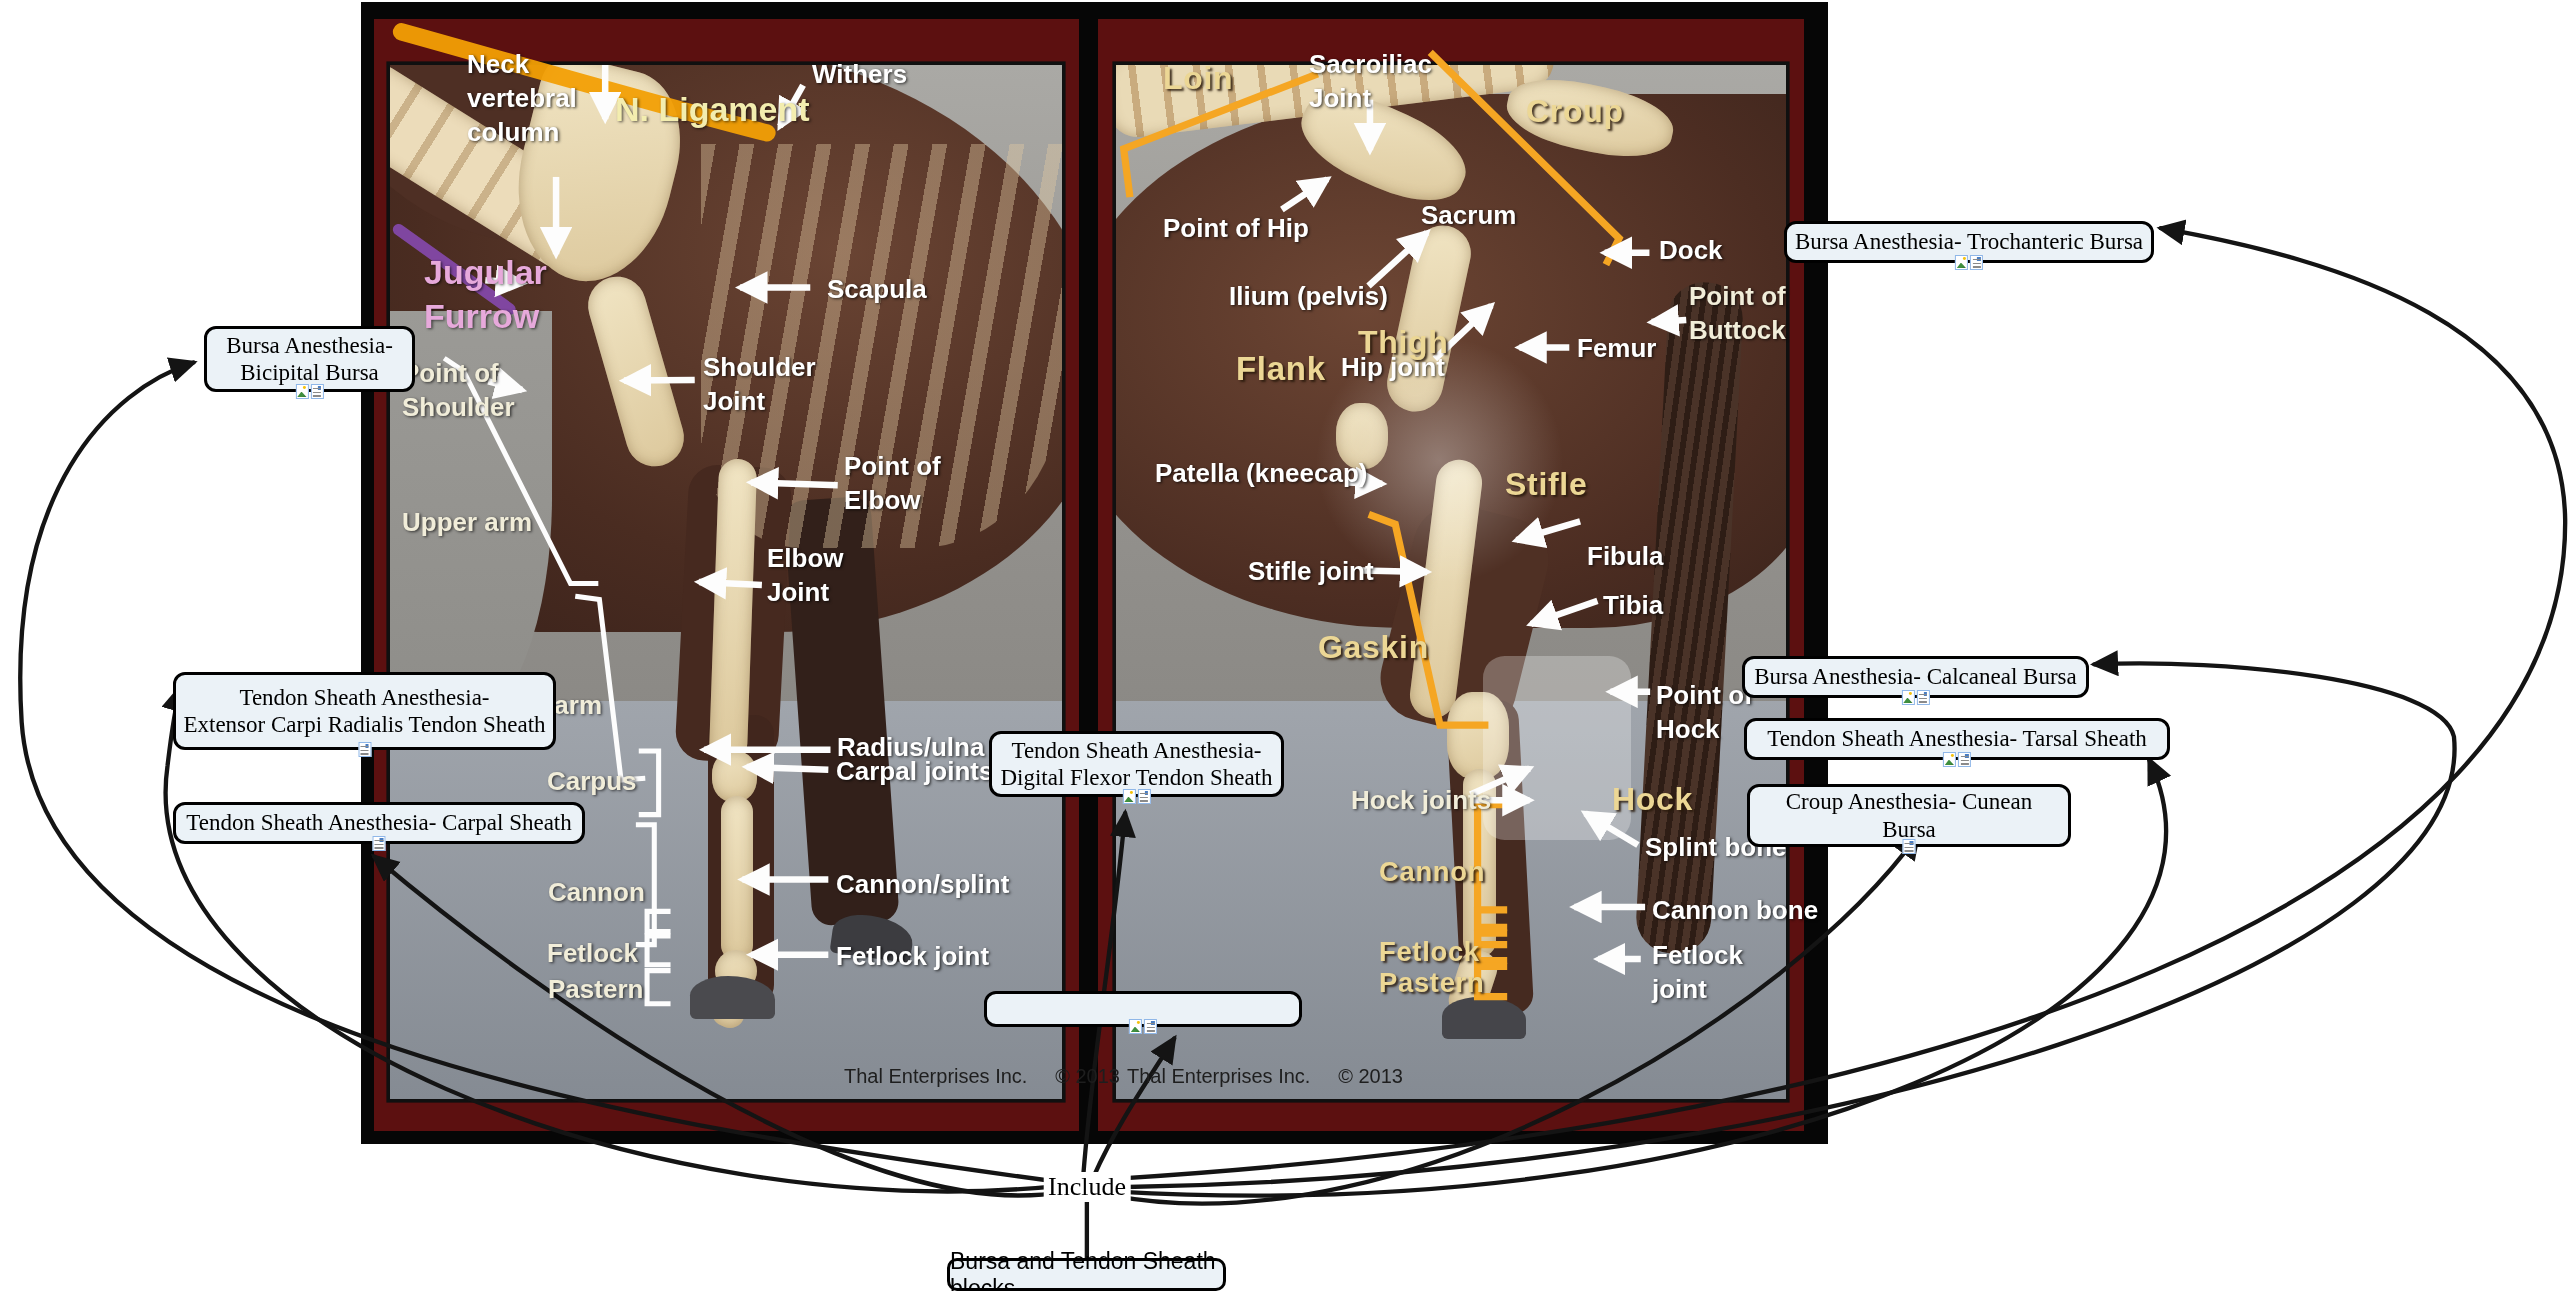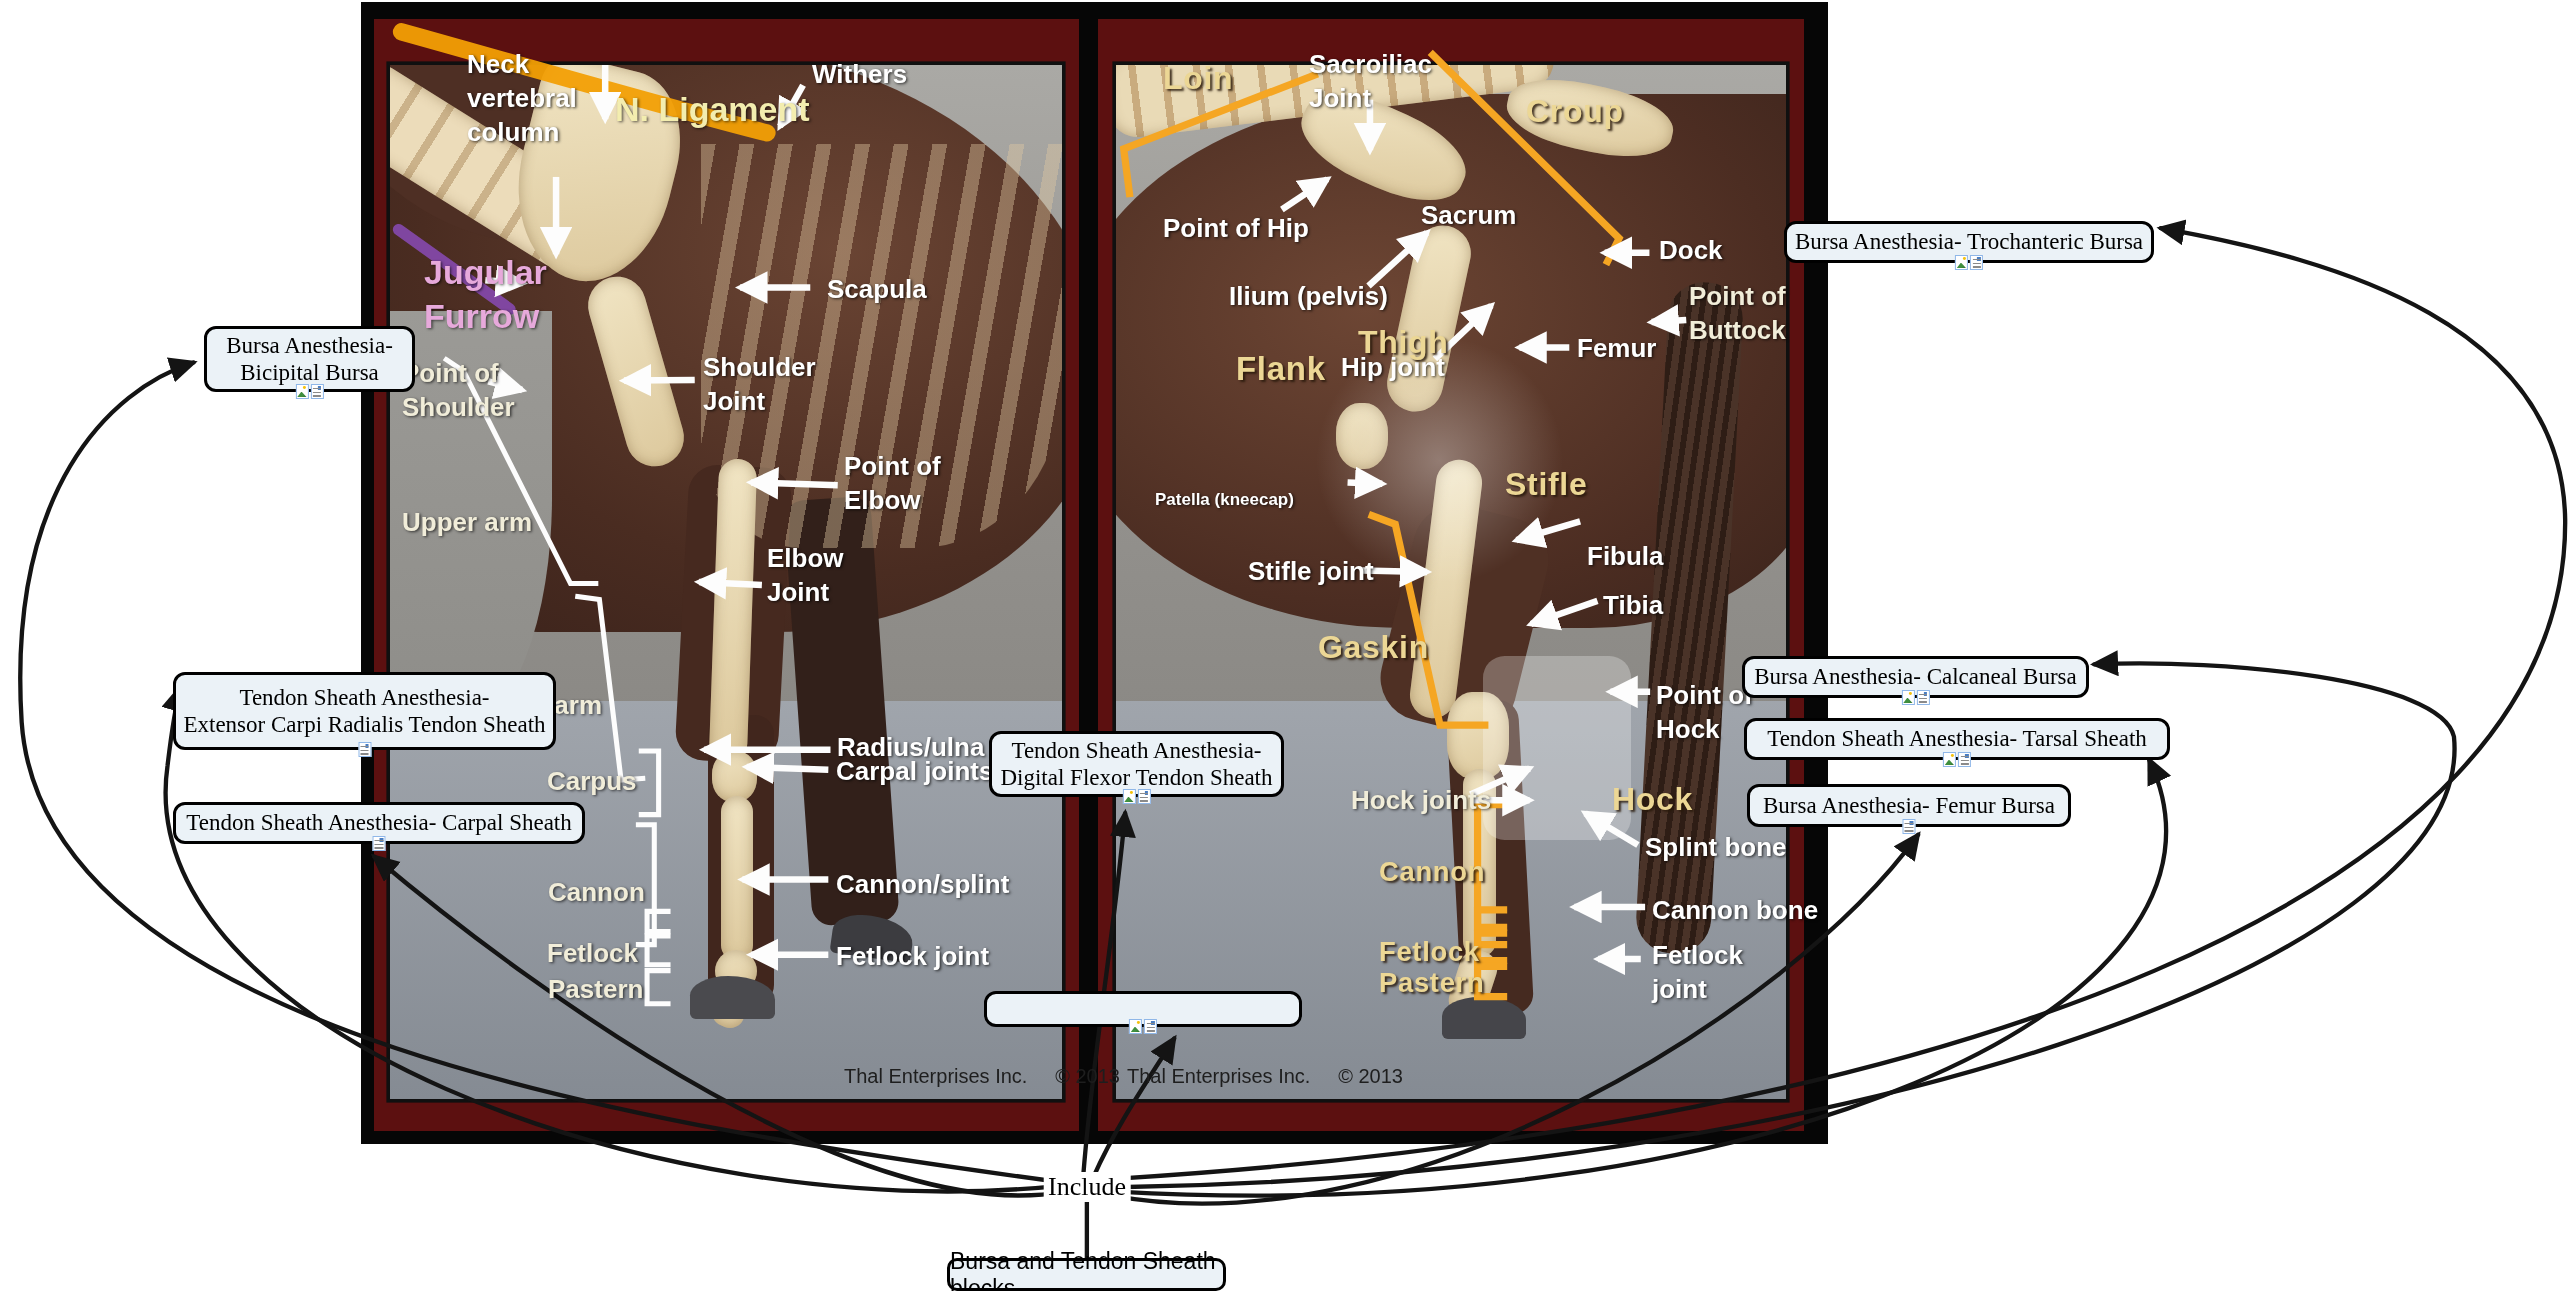--- a/index.html
+++ b/index.html
@@ -258,21 +258,21 @@
       <div class="lbl white" style="left: 1421px; top: 199px; font-size: 26px;">Sacrum</div>
       <div class="lbl white" style="left: 1659px; top: 234px; font-size: 26px;">Dock</div>
       <div class="lbl white" style="left: 1163px; top: 212px; font-size: 26px;">Point of Hip</div>
       <div class="lbl white" style="left: 1229px; top: 280px; font-size: 26px;">Ilium (pelvis)</div>
       <div class="lbl white" style="left: 1341px; top: 351px; font-size: 26px;">Hip joint</div>
       <div class="lbl cream" style="left: 1689px; top: 280px; font-size: 26px;">Point of
 Buttock</div>
       <div class="lbl tan" style="left: 1236px; top: 348px; font-size: 33px;">Flank</div>
       <div class="lbl tan" style="left: 1358px; top: 322px; font-size: 32px;">Thigh</div>
       <div class="lbl white" style="left: 1577px; top: 332px; font-size: 26px;">Femur</div>
-      <div class="lbl white" style="left: 1155px; top: 489px; font-size: 17px;">Patella (kneecap)</div>
+      <div class="lbl white" style="left: 1155px; top: 457px; font-size: 26px;">Patella (kneecap)</div>
       <div class="lbl tan" style="left: 1505px; top: 464px; font-size: 32px;">Stifle</div>
       <div class="lbl white" style="left: 1248px; top: 555px; font-size: 26px;">Stifle joint</div>
       <div class="lbl white" style="left: 1587px; top: 540px; font-size: 26px;">Fibula</div>
       <div class="lbl white" style="left: 1603px; top: 589px; font-size: 26px;">Tibia</div>
       <div class="lbl tan" style="left: 1318px; top: 627px; font-size: 32px;">Gaskin</div>
       <div class="lbl white" style="left: 1656px; top: 679px; font-size: 26px;">Point of
 Hock</div>
       <div class="lbl cream" style="left: 1351px; top: 784px; font-size: 26px;">Hock joints</div>
       <div class="lbl tan" style="left: 1612px; top: 779px; font-size: 32px;">Hock</div>
       <div class="lbl tan" style="left: 1379px; top: 854px; font-size: 27.4px;">Cannon</div>
@@ -336,21 +336,21 @@
         </div>
       </div>
       <div class="mapbox" style="left: 1744px; top: 718px; width: 426px; min-height: 42px;">
         <div>Tendon Sheath Anesthesia- Tarsal Sheath</div>
         <div class="icons">
           <span class="res-icon img"></span>
           <span class="res-icon doc"></span>
         </div>
       </div>
       <div class="mapbox" style="left: 1747px; top: 784px; width: 324px; min-height: 43px;">
-        <div>Bursa Anesthesia- Femur Bursa</div>
+        <div>Croup Anesthesia- Cunean Bursa</div>
         <div class="icons">
           <span class="res-icon doc"></span>
         </div>
       </div>
     </div>
 
   <div id="include-label" style="left:1087px;top:1187px">Include</div>
 
   <div id="root-box" style="left:947px;top:1258px;width:279px;height:33px">
     <span>Bursa and Tendon Sheath blocks</span>

